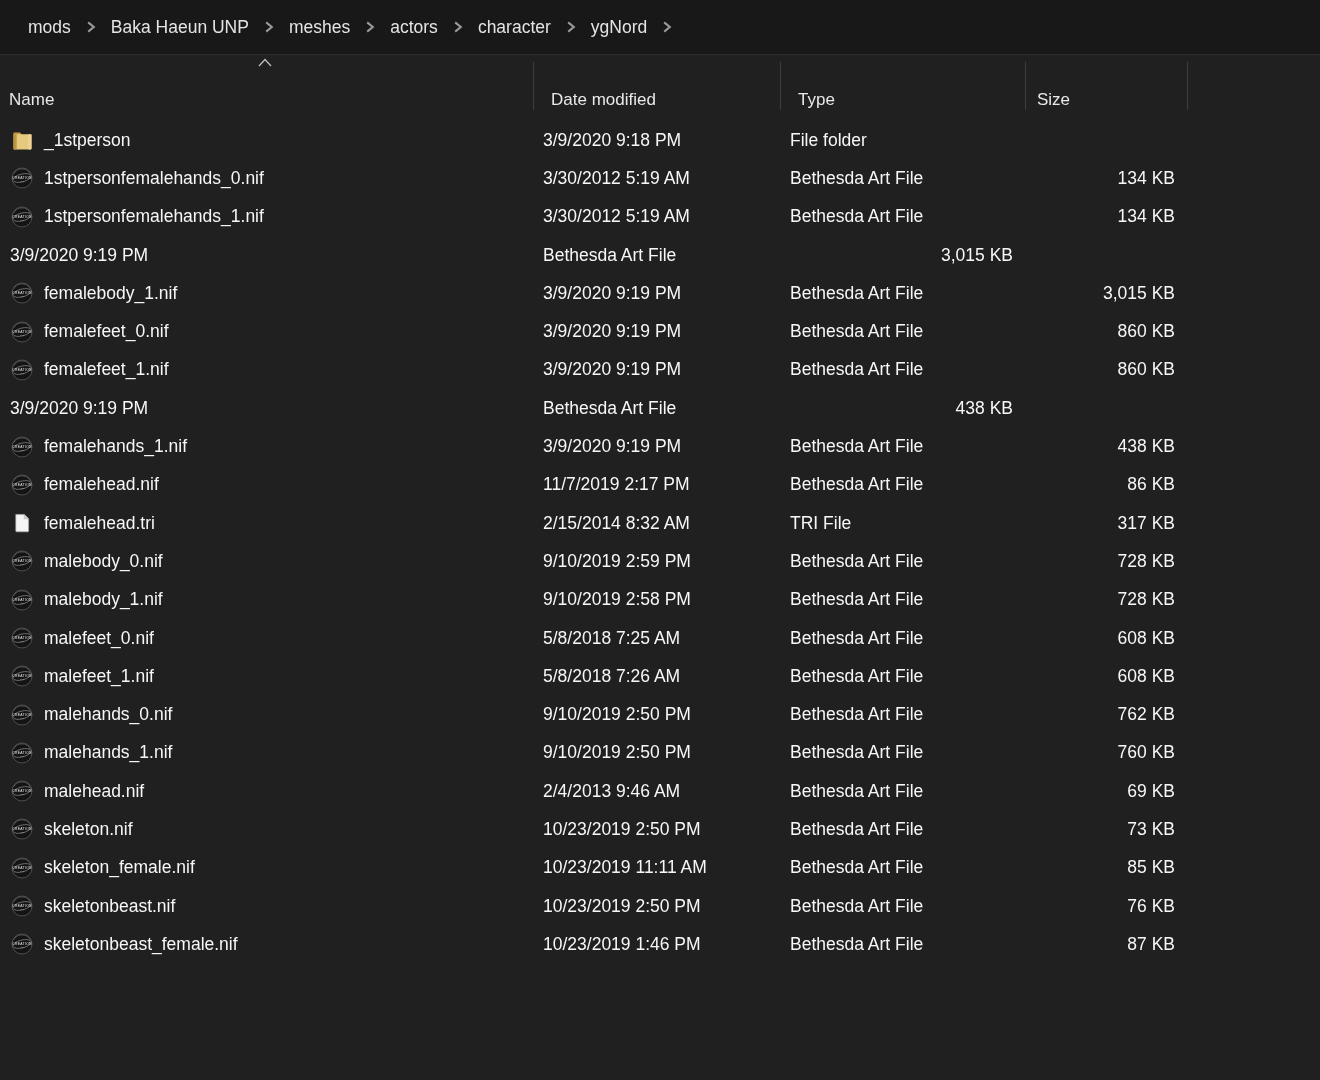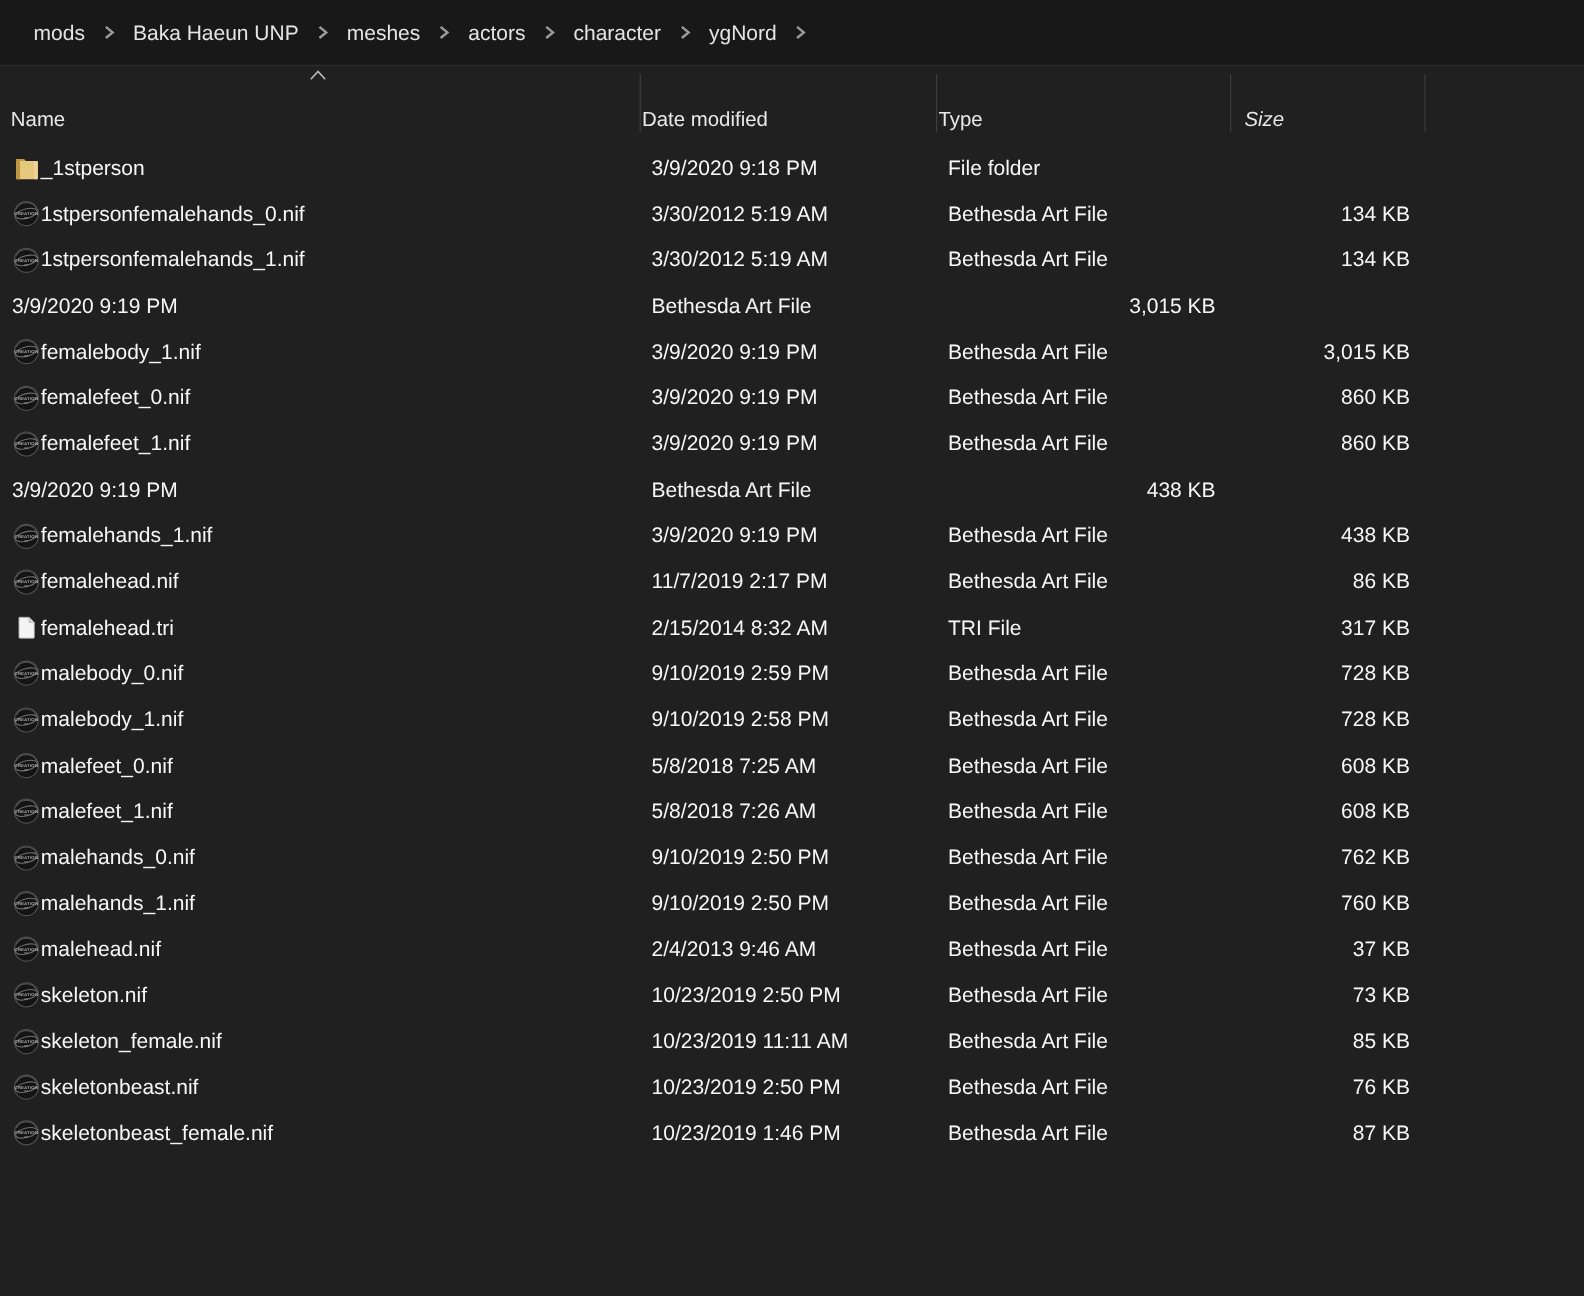--- a/index.html
+++ b/index.html
@@ -45,22 +45,22 @@
     color: #e8e8e8;
     position: relative;
   }
   .hcell {
     display: flex;
     align-items: flex-end;
     position: relative;
     box-sizing: border-box;
   }
   .hcell.c-name { padding-left: 9px; }
-  .hcell.c-date, .hcell.c-type { padding-left: 2px; }
-  .hcell.c-size { padding-left: 12px; font-style: italic; }
+  .hcell.c-date, .hcell.c-type { padding-left: 18px; }
+  .hcell.c-size { padding-left: 12px; }
   .hcell.c-date::before, .hcell.c-type::before, .hcell.c-size::before, .hcell.c-filler::before {
     content: "";
     position: absolute;
     left: 0; top: 7px; bottom: 0;
     width: 1px;
     background: #3d3d3d;
   }
   .sort-caret {
     position: absolute;
     left: 258px;
@@ -76,20 +76,21 @@
     grid-template-columns: 533px 247px 245px 162px 1fr;
     height: 38.3px;
     align-items: center;
     font-size: 17.5px;
     color: #f7f7f7;
   }
   .cell { box-sizing: border-box; white-space: nowrap; overflow: hidden; }
   .cell.c-name {
     display: flex;
     align-items: center;
+    gap: 10px;
     padding-left: 10px;
   }
   .cell.c-date, .cell.c-type { padding-left: 10px; }
   .cell.c-size { text-align: right; padding-right: 12px; }
   .file-icon {
     width: 24px;
     height: 24px;
     flex: none;
     display: inline-flex;
     align-items: center;
@@ -444,21 +445,21 @@
             <ellipse cx="12" cy="12" rx="9.3" ry="3.9" fill="none" stroke="#6f6f6f" stroke-width="0.9" transform="rotate(-14 12 12)"></ellipse>
             <path d="M3.6 8.2 A9.3 9.3 0 0 1 20.4 8.2" fill="none" stroke="#5a5a5a" stroke-width="0.8"></path>
             <text x="12" y="13.2" text-anchor="middle" font-size="3.4" fill="#e9e9e9" font-family="Liberation Sans, sans-serif" letter-spacing="0.3">CREATION</text>
             <text x="12" y="16.4" text-anchor="middle" font-size="2.4" fill="#ababab" font-family="Liberation Sans, sans-serif">KIT</text>
           </svg>
         </span>
       <span class="file-label">malehead.nif</span>
     </div>
     <div class="cell c-date">2/4/2013 9:46 AM</div>
     <div class="cell c-type">Bethesda Art File</div>
-    <div class="cell c-size">37 KB</div>
+    <div class="cell c-size">69 KB</div>
     <div class="cell c-filler"></div>
   </div>
     <div class="row">
     <div class="cell c-name">
       <span class="file-icon">
           <svg width="24" height="24" viewBox="0 0 24 24">
             <circle cx="12" cy="12" r="10" fill="#141414" stroke="#4e4e4e" stroke-width="1"></circle>
             <ellipse cx="12" cy="12" rx="9.3" ry="3.9" fill="none" stroke="#6f6f6f" stroke-width="0.9" transform="rotate(-14 12 12)"></ellipse>
             <path d="M3.6 8.2 A9.3 9.3 0 0 1 20.4 8.2" fill="none" stroke="#5a5a5a" stroke-width="0.8"></path>
             <text x="12" y="13.2" text-anchor="middle" font-size="3.4" fill="#e9e9e9" font-family="Liberation Sans, sans-serif" letter-spacing="0.3">CREATION</text>

